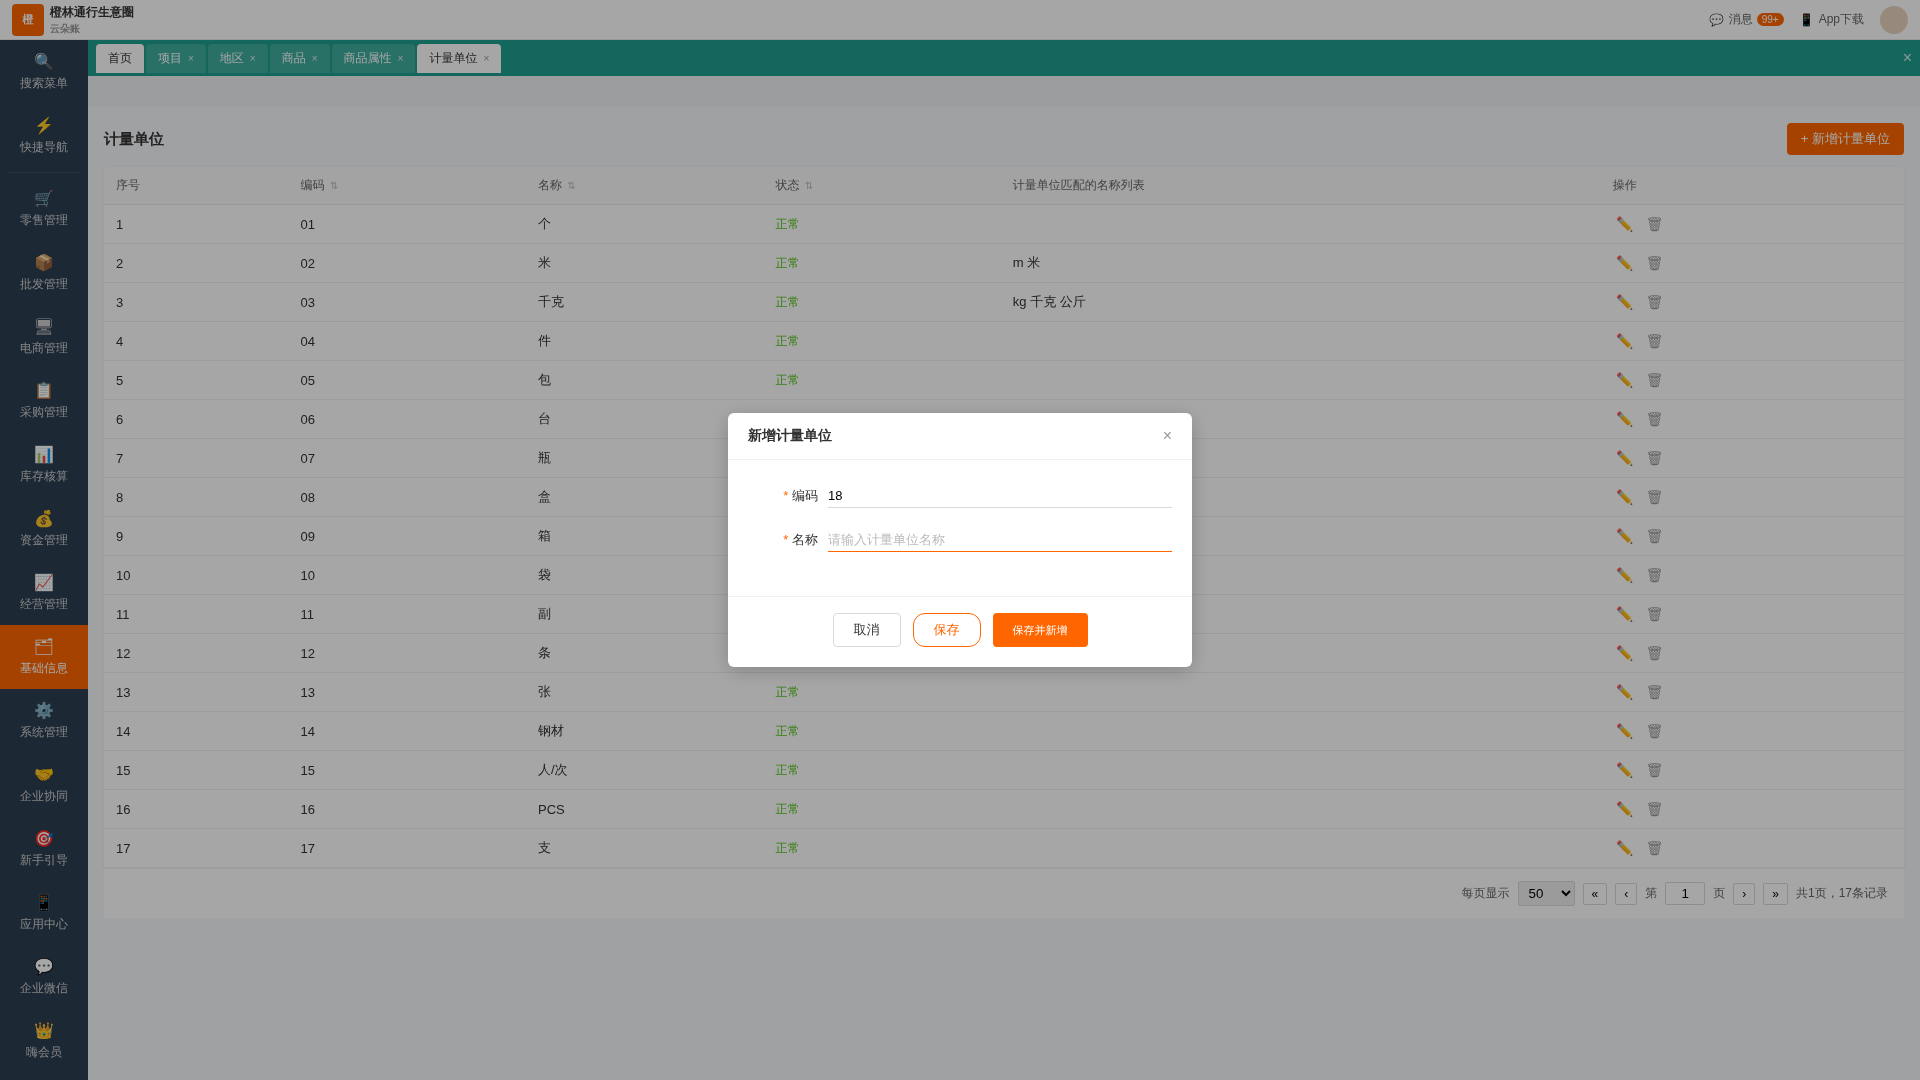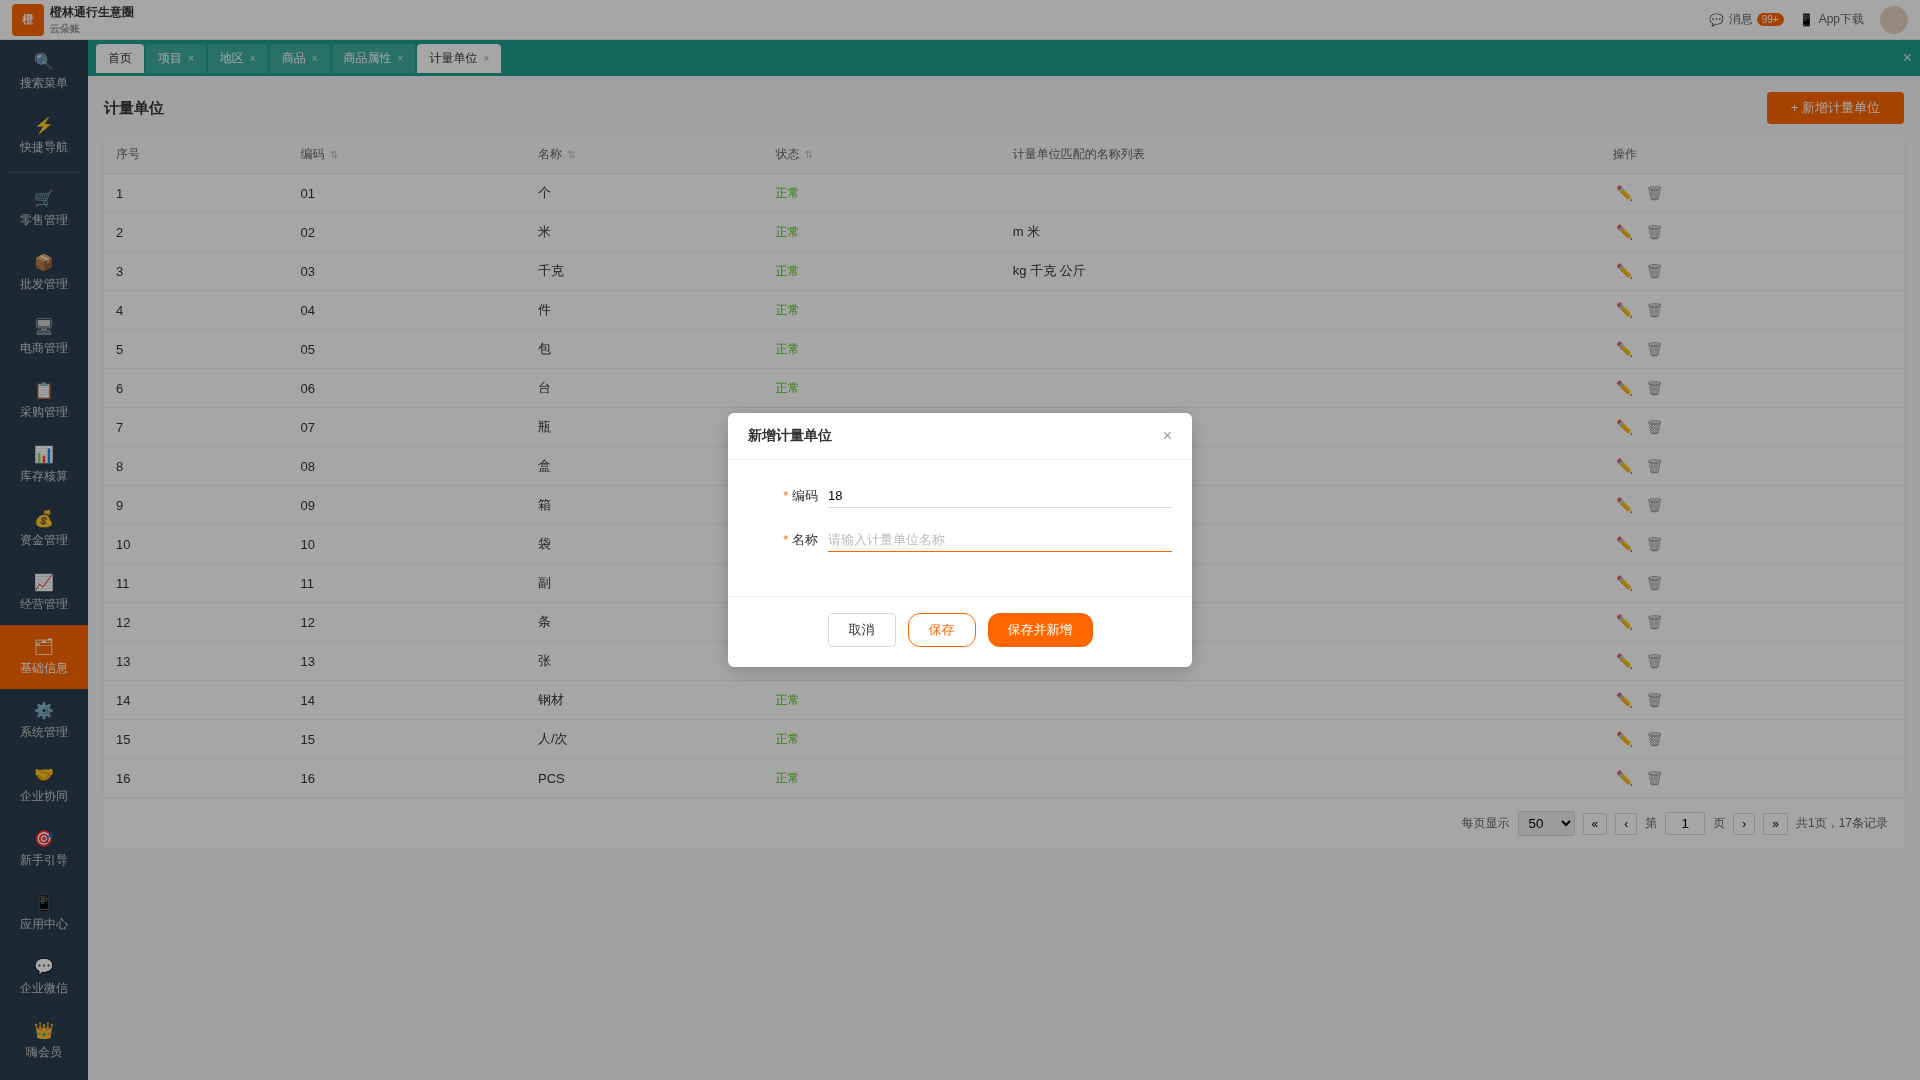--- a/index.html
+++ b/index.html
@@ -21,37 +21,37 @@
     .main-layout { display: flex; flex: 1; overflow: hidden; }
 
     
     .sidebar { width: 88px; background: #2c3e50; display: flex; flex-direction: column; flex-shrink: 0; }
     .sidebar-divider { height: 1px; background: #3d5166; margin: 4px 8px; }
     .sidebar-item { padding: 12px 8px; text-align: center; color: #ccc; font-size: 12px; cursor: pointer; display: flex; flex-direction: column; align-items: center; gap: 2px; }
     .sidebar-item.active { background: #f60; color: #fff; }
     .sidebar-item-icon { font-size: 16px; margin-bottom: 2px; }
 
     
-    .content-area { flex: 1; display: flex; flex-direction: column; overflow: hidden; }
+    .content-area { flex: 1; display: flex; flex-direction: column; overflow: hidden; gap: 31px; }
 
     
     .tab-bar { height: 36px; background: #1e9e8e; display: flex; align-items: center; padding: 0 8px; gap: 2px; flex-shrink: 0; }
     .tab { display: flex; align-items: center; gap: 6px; padding: 6px 12px; background: rgba(255,255,255,0.15); color: #fff; border-radius: 4px 4px 0 0; cursor: pointer; font-size: 12px; white-space: nowrap; }
     .tab.active { background: #fff; color: #333; }
     .tab-close { font-size: 10px; cursor: pointer; color: rgba(255,255,255,0.8); }
     .tab.active .tab-close { color: #999; }
     .tab-bar-close { margin-left: auto; color: #fff; cursor: pointer; font-size: 16px; opacity: 0.8; }
 
     
     .page-content { flex: 1; background: #f5f7fa; padding: 16px; overflow: auto; position: relative; }
 
     
     .page-header { display: flex; justify-content: space-between; align-items: center; margin-bottom: 12px; }
     .page-title { font-size: 15px; font-weight: bold; color: #333; }
-    .add-btn { background: #f60; color: #fff; border: none; padding: 7px 24px; border-radius: 4px; cursor: pointer; font-size: 13px; }
+    .add-btn { background: #f60; color: #fff; border: none; padding: 7px 14px; border-radius: 4px; cursor: pointer; font-size: 13px; }
 
     
     .data-table { width: 100%; background: #fff; border-collapse: collapse; border-radius: 4px; overflow: hidden; box-shadow: 0 1px 4px rgba(0,0,0,0.05); }
     .data-table th { background: #fafafa; padding: 10px 12px; text-align: left; font-weight: normal; color: #666; border-bottom: 1px solid #e8e8e8; font-size: 12px; white-space: nowrap; }
     .data-table td { padding: 9px 12px; border-bottom: 1px solid #f0f0f0; font-size: 13px; color: #333; }
     .status-normal { color: #52c41a; font-size: 12px; margin-top: 30px; }
     .action-btn { background: none; border: none; cursor: pointer; color: #999; padding: 2px 4px; font-size: 14px; }
     .sort-icon { color: #bbb; font-size: 10px; vertical-align: middle; margin-left: 2px; }
 
     
@@ -68,21 +68,21 @@
     .modal-close { background: none; border: none; cursor: pointer; font-size: 16px; color: #999; line-height: 1; }
     .modal-body { padding: 24px 20px; }
     .form-row { display: flex; align-items: center; margin-bottom: 20px; }
     .form-label { width: 70px; text-align: right; margin-right: 10px; font-size: 13px; color: #333; }
     .form-input { flex: 1; border: none; border-bottom: 1px solid #d9d9d9; padding: 4px 0; font-size: 13px; outline: none; }
     .form-input.active-input { border-bottom-color: #f60; }
     .form-input::placeholder { color: #bbb; }
     .modal-footer { display: flex; justify-content: center; gap: 12px; padding: 16px 20px 20px; border-top: 1px solid #f0f0f0; }
     .btn-cancel { border: 1px solid #d9d9d9; background: #fff; padding: 7px 20px; border-radius: 4px; cursor: pointer; font-size: 13px; color: #333; }
     .btn-save { border: 1px solid #f60; background: #fff; color: #f60; padding: 7px 20px; border-radius: 12px; cursor: pointer; font-size: 13px; }
-    .btn-save-new { border: none; background: #f60; color: #fff; padding: 7px 20px; border-radius: 12px; cursor: pointer; font-size: 13px; }
+    .btn-save-new { border: none; background: #f60; color: #fff; padding: 7px 20px; border-radius: 4px; cursor: pointer; font-size: 11px; }
   </style>
 </head>
 <body>
 
 <div class="top-bar">
   <div class="top-bar-left">
     <div class="logo-area">
       <div class="logo-icon">
         <span style="font-size:11px">橙</span>
       </div>
@@ -390,20 +390,31 @@
       <td>16</td>
       <td>16</td>
       <td>PCS</td>
       <td><span class="status-normal">正常</span></td>
       <td></td>
       <td>
         <button class="action-btn" title="编辑">✏️</button>
         <button class="action-btn" title="删除">🗑</button>
       </td>
     </tr>
+            <tr>
+      <td>17</td>
+      <td>17</td>
+      <td>支</td>
+      <td><span class="status-normal">正常</span></td>
+      <td></td>
+      <td>
+        <button class="action-btn" title="编辑">✏️</button>
+        <button class="action-btn" title="删除">🗑</button>
+      </td>
+    </tr>
           </tbody>
       </table>
 
       <div class="pagination">
         <span>每页显示</span>
         <select class="page-size-select">
           <option>50</option>
           <option>10</option>
           <option>20</option>
           <option>100</option>

